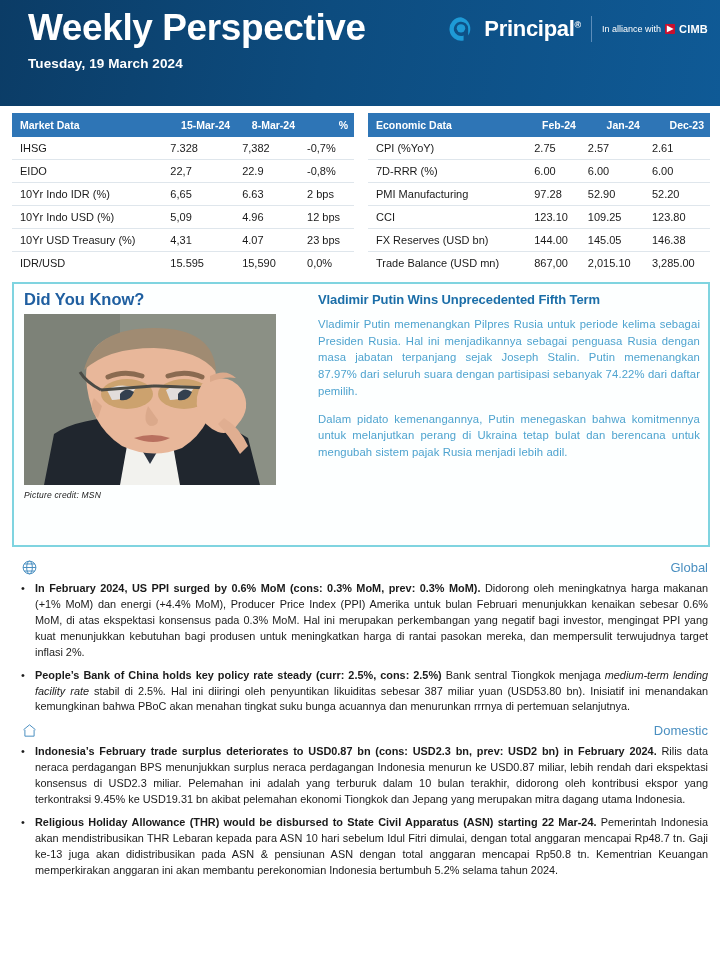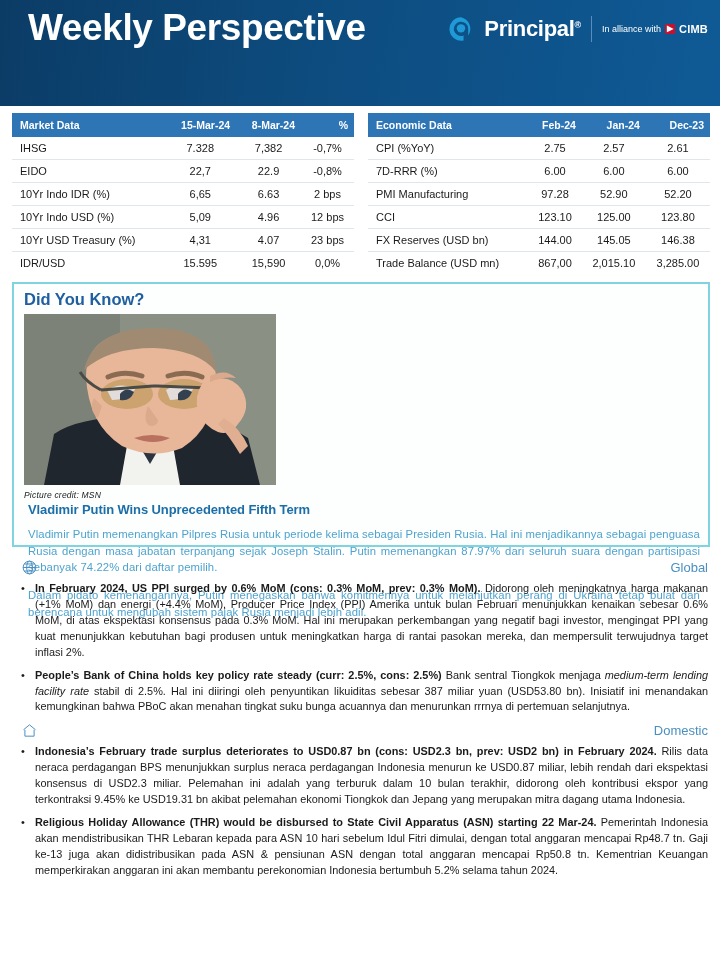--- a/index.html
+++ b/index.html
@@ -58,35 +58,34 @@
   .tbl-wrap { flex: 1; }
   table.dt { width: 100%; border-collapse: collapse; }
   table.dt thead th {
     background: #2e75b6; color: #ffffff;
     font-size: 10.5px; font-weight: bold;
     padding: 6px 6px; text-align: right; white-space: nowrap;
   }
   table.dt thead th.lbl { text-align: left; padding-left: 8px; }
   table.dt tbody td {
     font-size: 11px; color: #1a1a1a;
-    padding: 5px 6px; text-align: center;
+    padding: 5px 6px; text-align: left;
     border-bottom: 1px solid #dfe6ec; white-space: nowrap;
   }
   table.dt tbody td.lbl { text-align: left; padding-left: 8px; }
   table.dt tbody tr:last-child td { border-bottom: none; }
 
   
   .dyk {
     margin: 8px 10px 0 12px;
     border: 2px solid #7fd4e0;
     background: #fdffff;
     height: 265px;
     display: flex;
     padding: 6px 8px 6px 10px;
-    flex-direction: column;
   }
   .dyk-left { width: 290px; flex: none; }
   .dyk-title {
     color: #1f5fa0; font-size: 16.5px; font-weight: bold;
     margin-bottom: 5px;
   }
   .photo {
     width: 252px; height: 171px;
     background: linear-gradient(165deg, #8e9388 0%, #a3a79a 30%, #6f7468 100%);
     position: relative; overflow: hidden;
@@ -134,20 +133,21 @@
   .lead { font-weight: bold; }
   .it { font-style: italic; }
 </style>
 </head>
 <body>
 
 <div class="page">
 
   <div class="header">
     <div class="header-title">Weekly Perspective</div>
+    <div class="header-date">Tuesday, 19 March 2024</div>
 
     <div class="logo-block">
       <svg class="logo-mark" viewBox="0 0 40 40">
         <path d="M20 2a18 18 0 1 0 4 35.6V30a11 11 0 1 1 7-10.6V30a18 18 0 0 0-11-28z" fill="#1e9ad6"></path>
         <circle cx="20" cy="19" r="6.5" fill="#1e9ad6"></circle>
       </svg>
       <div class="logo-word">
         <span>Principal</span><span class="logo-reg">®</span>
       </div>
       <div class="logo-div"></div>
@@ -235,21 +235,21 @@
             </tr>
             <tr>
               <td class="lbl">PMI Manufacturing</td>
               <td>97.28</td>
               <td>52.90</td>
               <td>52.20</td>
             </tr>
             <tr>
               <td class="lbl">CCI</td>
               <td>123.10</td>
-              <td>125.00</td>
+              <td>109.25</td>
               <td>123.80</td>
             </tr>
             <tr>
               <td class="lbl">FX Reserves (USD bn)</td>
               <td>144.00</td>
               <td>145.05</td>
               <td>146.38</td>
             </tr>
             <tr>
               <td class="lbl">Trade Balance (USD mn)</td>

